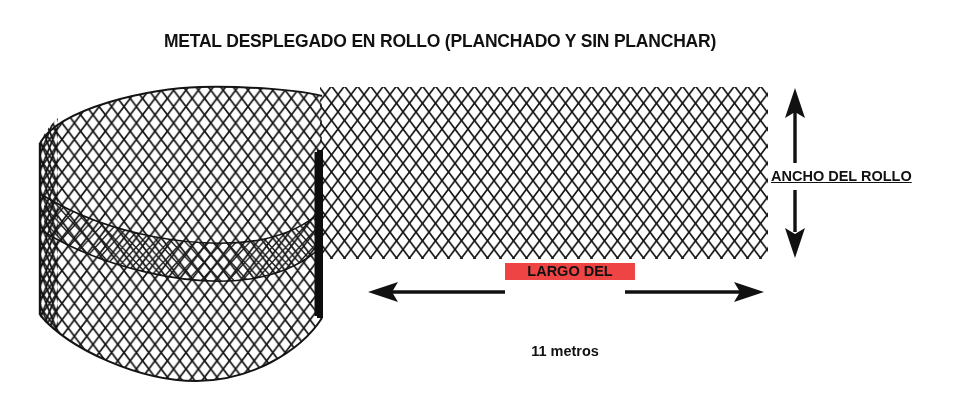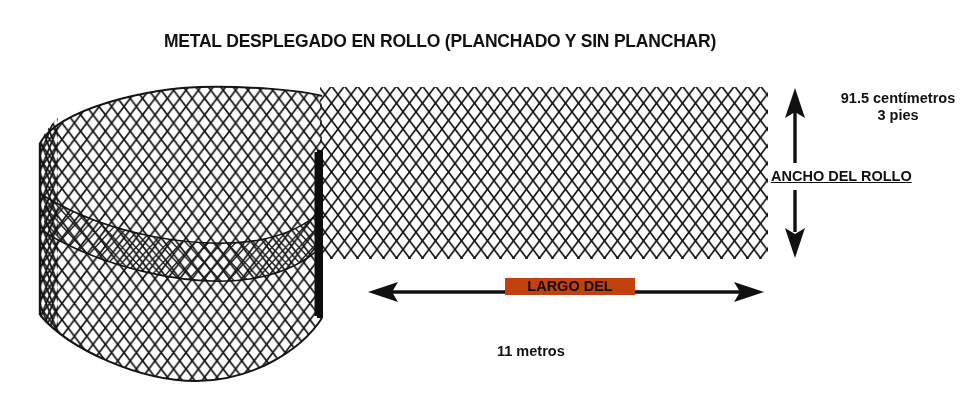--- a/index.html
+++ b/index.html
@@ -51,34 +51,34 @@
   .lbl-width-measure .line2 {
     display: block;
   }
   .lbl-roll-width {
     left: 771px;
     top: 168px;
     text-decoration: underline;
   }
   .lbl-roll-length {
     left: 505px;
-    top: 278px;
+    top: 263px;
     width: 120px;
     text-align: center;
-    background: #c2410c;
+    background: #ef4444;
     padding: 0 5px;
   }
   .lbl-roll-length .line2 {
     display: block;
   }
   .lbl-length-measure {
     left: 497px;
     top: 343px;
     width: 136px;
-    text-align: left;
+    text-align: center;
   }
 </style>
 </head>
 <body>
 
 <div id="figure">
 
   <div class="fig-title">METAL DESPLEGADO EN ROLLO (PLANCHADO Y SIN PLANCHAR)</div>
 
   <svg width="978" height="400" viewBox="0 0 978 400" style="position:absolute;left:0;top:0;">
@@ -175,24 +175,20 @@
     <g>
 
       <line x1="392" y1="292" x2="505" y2="292" stroke="#111111" stroke-width="3.4"></line>
       <polygon points="368,292 398,302 392,292 398,282" fill="#111111"></polygon>
 
       <line x1="625" y1="292" x2="740" y2="292" stroke="#111111" stroke-width="3.4"></line>
       <polygon points="764,292 734,302 740,292 734,282" fill="#111111"></polygon>
     </g>
   </svg>
 
-  <div class="lbl lbl-width-measure">
-    <span>91.5 centímetros</span>
-    <span class="line2">3 pies</span>
-  </div>
 
   <div class="lbl lbl-roll-width">ANCHO DEL ROLLO</div>
 
   <div class="lbl lbl-roll-length">
     <span>LARGO DEL</span>
   </div>
 
   <div class="lbl lbl-length-measure">11 metros</div>
 
 </div>

